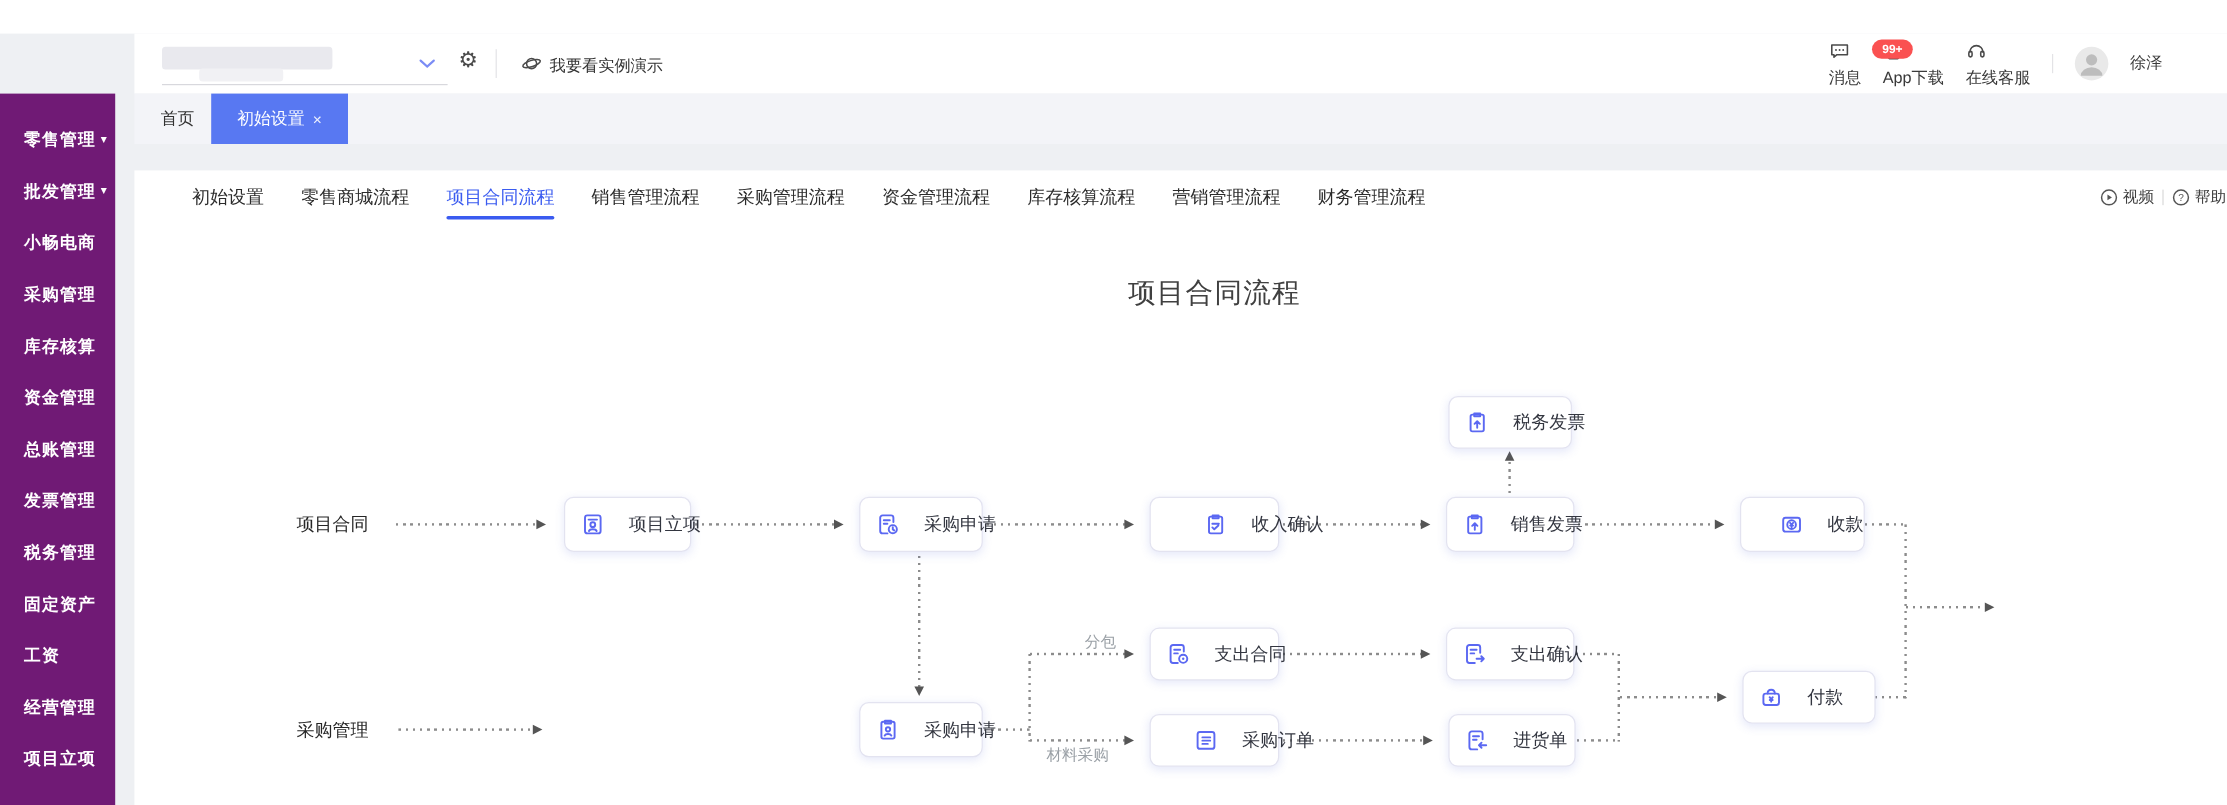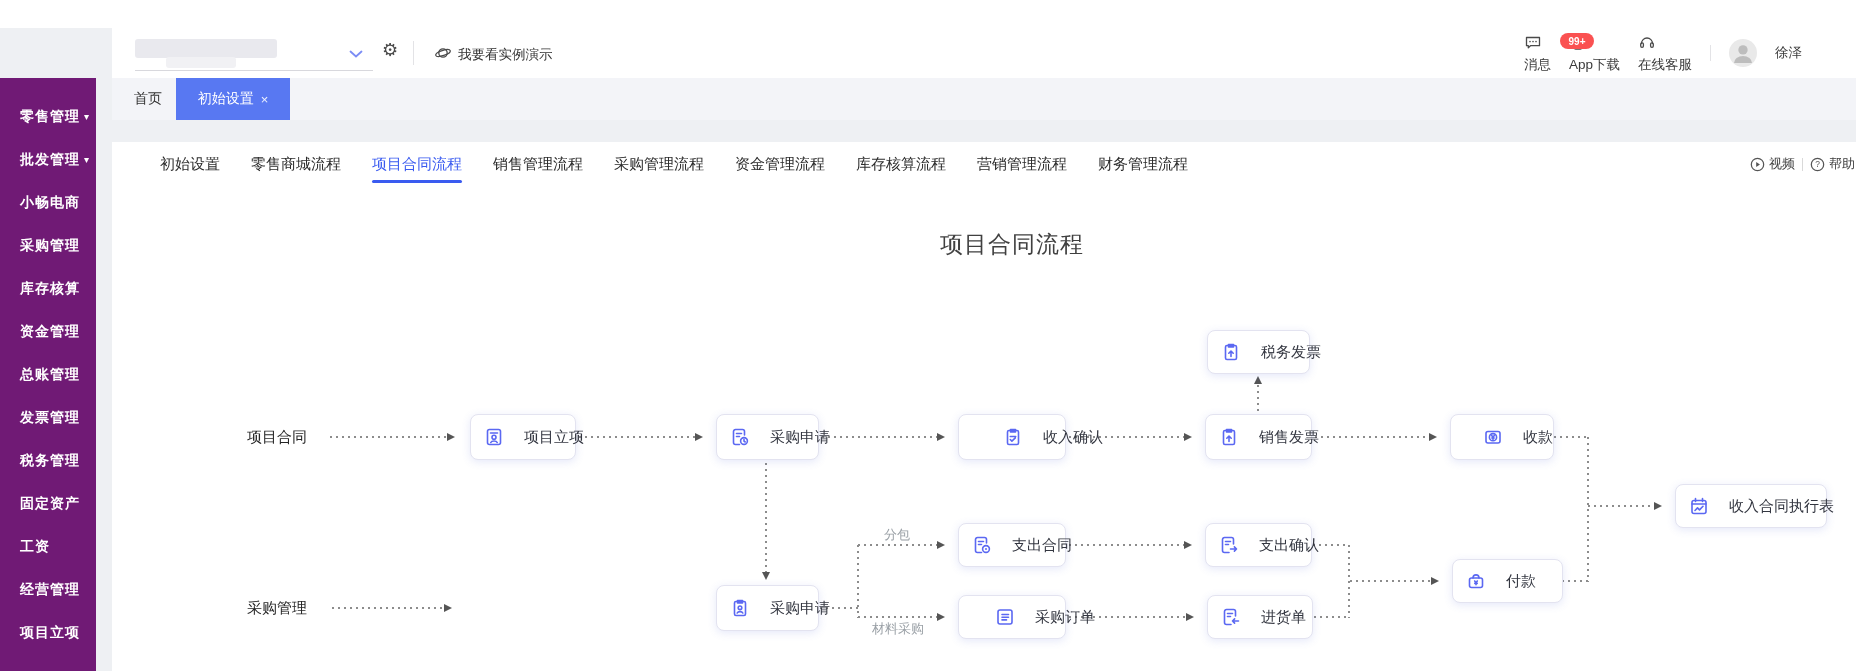--- a/index.html
+++ b/index.html
@@ -218,21 +218,21 @@
           <text x="8" y="11" font-size="9" text-anchor="middle" fill="#555" stroke="none">?</text>
         </svg>
       <span>帮助</span>
     </span>
   </div>
 
   <div class="abs flow-title">项目合同流程</div>
 
   <div class="rowlabel" style="left:247px;top:428px;">项目合同</div>
   <div class="rowlabel" style="left:247px;top:599px;">采购管理</div>
-  <div class="blabel" style="left:884px;top:526px;font-family:Liberation Serif, serif;">分包</div>
+  <div class="blabel" style="left:904px;top:526px;font-family:Liberation Serif, serif;">分包</div>
   <div class="blabel" style="left:872px;top:620px;">材料采购</div>
 
   <div class="eh ah" style="left:330px;top:436px;width:122px;"></div>
   <div class="eh ah" style="left:579px;top:436px;width:121px;"></div>
   <div class="eh ah" style="left:822px;top:436px;width:120px;"></div>
   <div class="eh ah" style="left:1069px;top:436px;width:120px;"></div>
   <div class="eh ah" style="left:1315px;top:436px;width:119px;"></div>
   <div class="ev av-up" style="left:1257px;top:379px;height:34px;"></div>
   <div class="ev av-down" style="left:765px;top:463px;height:114px;"></div>
   <div class="eh ah" style="left:332px;top:607px;width:117px;"></div>
@@ -367,24 +367,14 @@
   <div class="node h44" style="left:1452px;top:559px;width:111px;">
     <span class="nicon">
         <svg class="ic" width="20" height="20" viewBox="0 0 20 20">
           <rect x="3.5" y="7" width="13" height="9.5" rx="2"></rect>
           <path d="M7 7c0-4.2 6-4.2 6 0"></path>
           <path d="M8.7 10l1.3 1.7 1.3-1.7M10 11.7v2M8.8 12.4h2.4"></path>
         </svg>
       </span>
     <span class="nlabel">付款</span>
   </div>
-  <div class="node h44" style="left:1675px;top:484px;width:152px;">
-    <span class="nicon">
-        <svg class="ic" width="20" height="20" viewBox="0 0 20 20">
-          <rect x="3" y="4.5" width="14" height="13" rx="2"></rect>
-          <path d="M6.5 2.5v3M13.5 2.5v3M3 8h14"></path>
-          <path d="M6 14.5l2.5-2.6 2 2 3.5-3.6"></path>
-        </svg>
-      </span>
-    <span class="nlabel">收入合同执行表</span>
-  </div>
 
 </div>
 
 </body></html>

